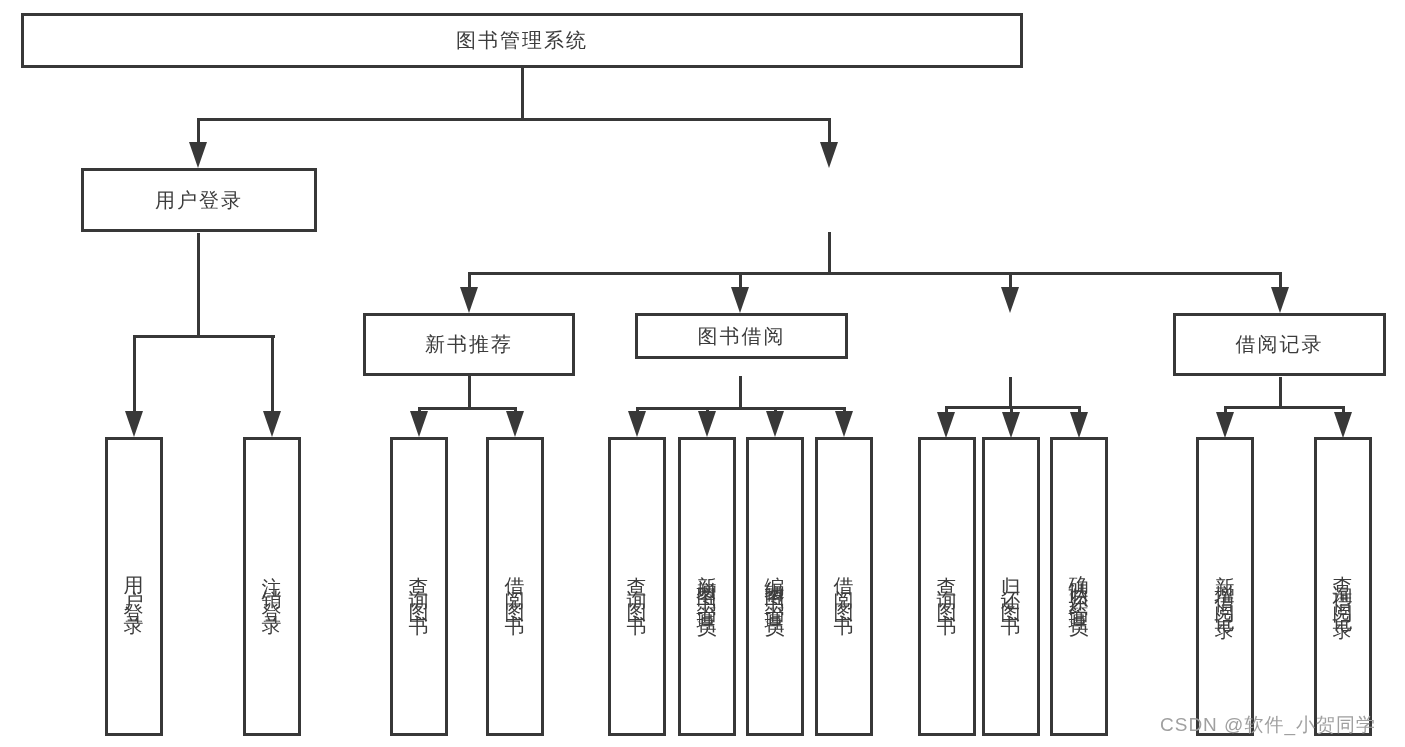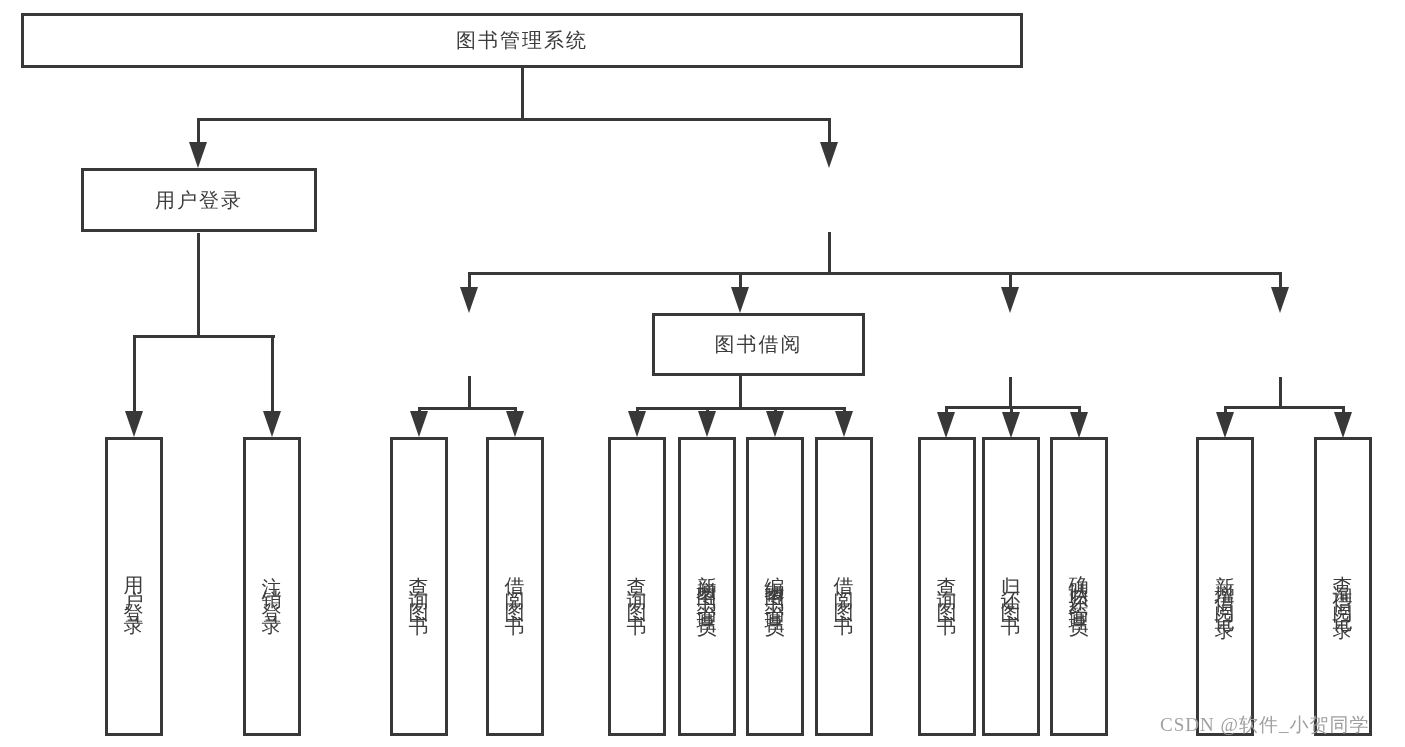--- a/index.html
+++ b/index.html
@@ -53,38 +53,43 @@
   }
   .watermark{
     position:absolute;
     left:1160px;
     top:712px;
     font-size:19px;
     letter-spacing:1px;
     color:var(--wm);
     z-index:10;
     white-space:nowrap;
-    font-family:Liberation Serif, serif;
   }
 </style>
 </head>
 <body>
 
 <div class="canvas">
 
   <div class="box" style="left:21px;top:13px;width:1002px;height:55px;">
     <span class="h-label">图书管理系统</span>
   </div>
 
   <div class="box" style="left:81px;top:168px;width:236px;height:64px;">
     <span class="h-label">用户登录</span>
   </div>
 
-  <div class="box" style="left:652px;top:313px;width:213px;height:63px;">
+  <div class="box" style="left:363px;top:313px;width:212px;height:63px;">
+    <span class="h-label">新书推荐</span>
+  </div>
+  <div class="box" style="left:635px;top:313px;width:213px;height:46px;">
     <span class="h-label">图书借阅</span>
+  </div>
+  <div class="box" style="left:1173px;top:313px;width:213px;height:63px;">
+    <span class="h-label">借阅记录</span>
   </div>
 
   <div class="box leaf" style="left:105px;">
     <span class="v-label" style="letter-spacing: 13px;">用户登录</span>
   </div>
   <div class="box leaf" style="left:243px;">
     <span class="v-label" style="letter-spacing: 13px;">注销登录</span>
   </div>
   <div class="box leaf" style="left:390px;">
     <span class="v-label" style="letter-spacing: 13px;">查询图书</span>

